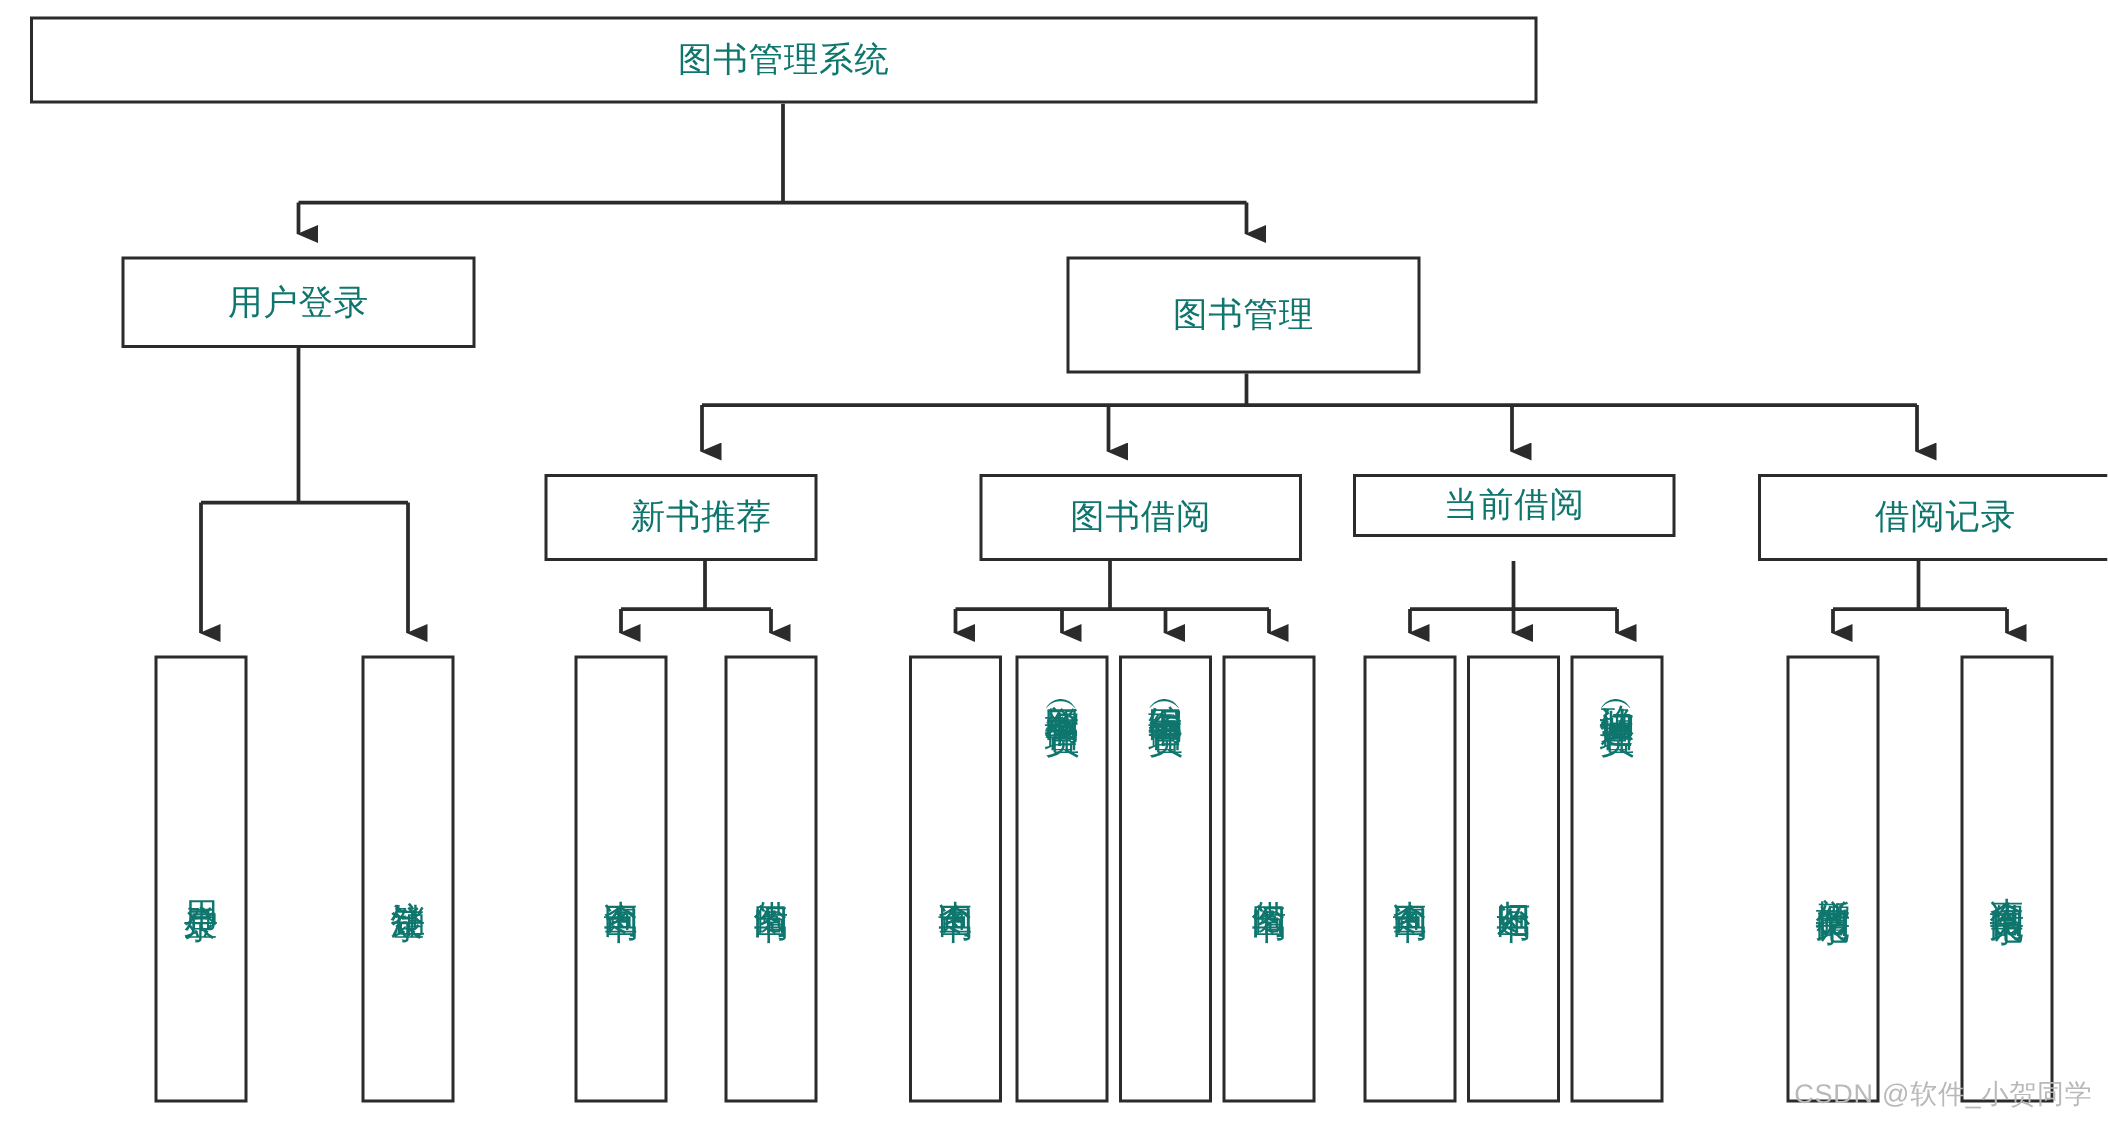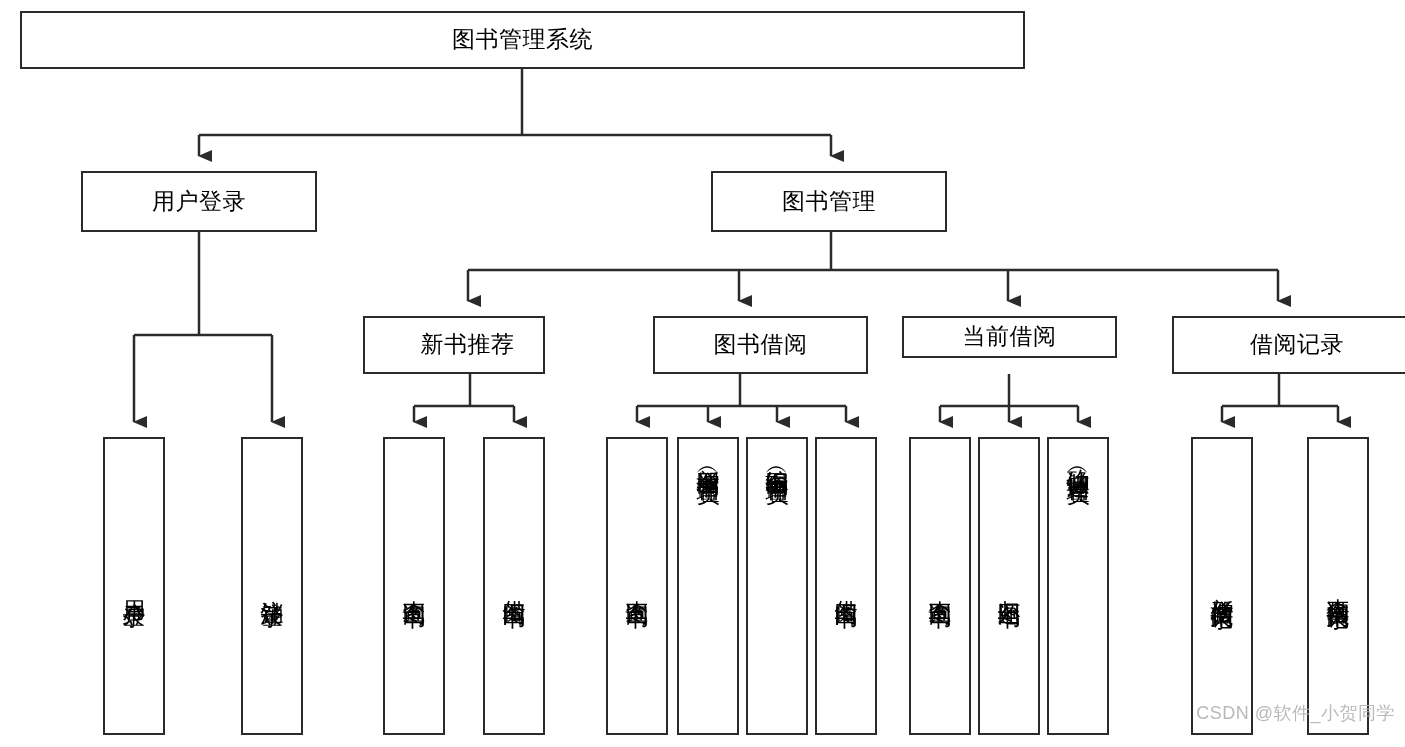--- a/index.html
+++ b/index.html
@@ -30,21 +30,21 @@
     position: absolute;
     box-sizing: border-box;
     background: #ffffff;
     border: 2.5px solid #2b2b2b;
     display: flex;
     align-items: center;
     justify-content: center;
     z-index: 2;
   }
   .node .label {
-    color: #000000;
+    color: #0f766e;
     text-align: center;
     line-height: 1.18;
     white-space: nowrap;
   }
   .node.horiz .label {
     font-size: 23px;
     letter-spacing: 0.5px;
   }
   .node.vert {
     align-items: flex-start;
@@ -58,21 +58,21 @@
     letter-spacing: 2px;
     line-height: 1;
   }
   .node.vert.centered {
     align-items: center;
     padding-top: 0;
   }
   .watermark {
     position: absolute;
     right: 10px;
-    bottom: 22px;
+    bottom: 6px;
     font-size: 18px;
     color: #b9b9b9;
     white-space: nowrap;
     z-index: 5;
     letter-spacing: 0.5px;
   }
 </style>
 </head>
 <body>
 
@@ -131,21 +131,21 @@
   </svg>
 
   <div class="node horiz" style="left:20px; top:11px; width:1005px; height:58px;">
     <span class="label">图书管理系统</span>
   </div>
 
   <div class="node horiz" style="left:81px; top:171px; width:236px; height:61px;">
     <span class="label">用户登录</span>
   </div>
 
-  <div class="node horiz" style="left:711px; top:171px; width:236px; height:61px;">
+  <div class="node horiz" style="left:711px; top:171px; width:236px; height:78px;">
     <span class="label">图书管理</span>
   </div>
 
   <div class="node horiz" style="left:363px; top:316px; width:182px; height:58px;padding-left:27px;">
     <span class="label">新书推荐</span>
   </div>
 
   <div class="node horiz" style="left:633px; top:316px; width:215px; height:58px;margin-left:20px;">
     <span class="label">图书借阅</span>
   </div>

